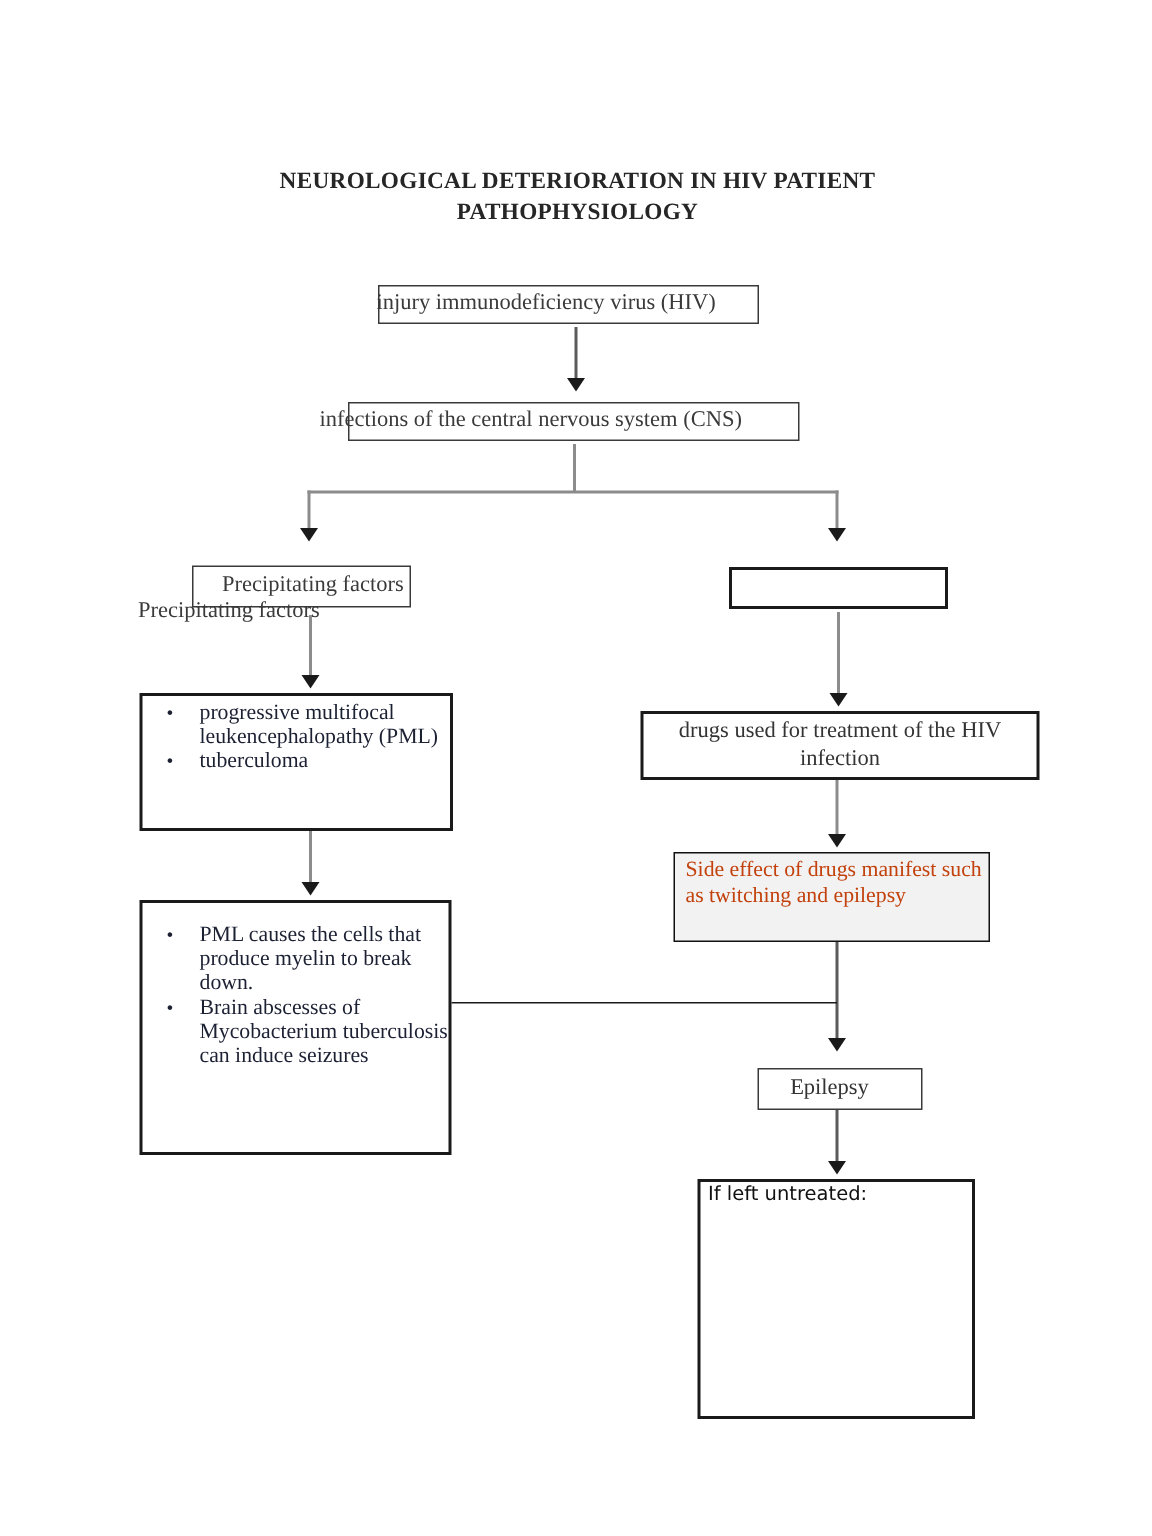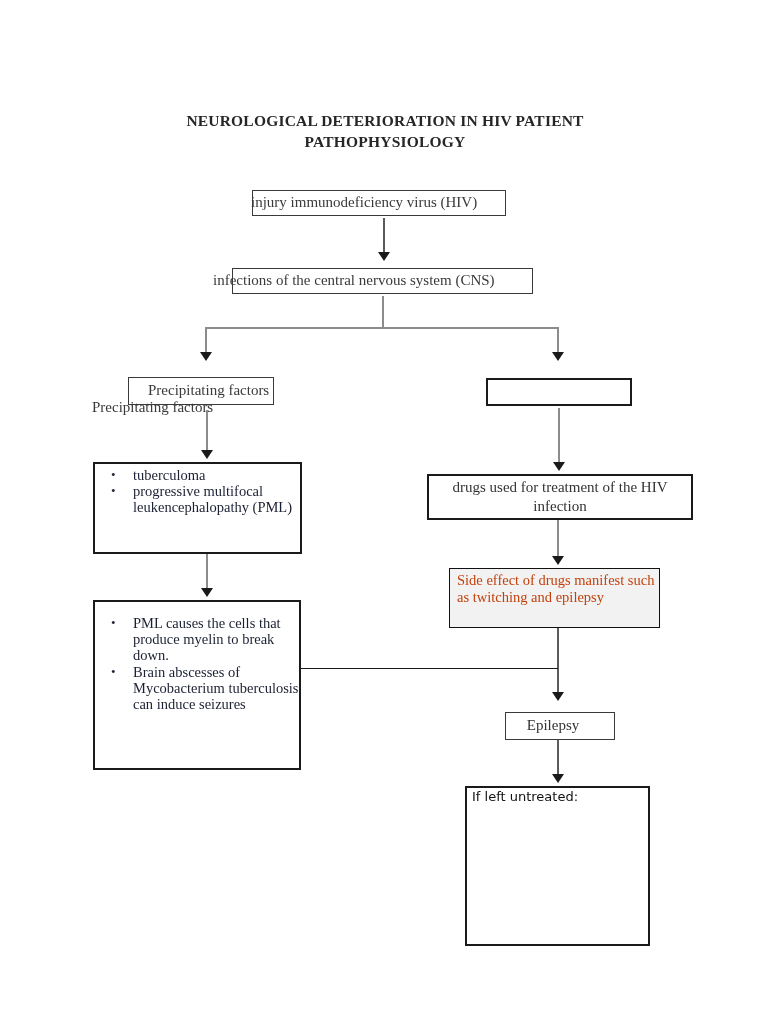--- a/index.html
+++ b/index.html
@@ -194,22 +194,22 @@
   </div>
 
   <div class="vline" style="left:206px; top:410px; height:42px;"></div>
   <div class="arrowhead" style="left:201px; top:450px;"></div>
 
   <div class="vline" style="left:558px; top:408px; height:56px;"></div>
   <div class="arrowhead" style="left:553px; top:462px;"></div>
 
   <div class="box thick" id="box-left-1"></div>
   <ul class="bullets list-serif" id="list-left-1">
+    <li>progressive multifocal leukencephalopathy (PML)</li>
     <li>tuberculoma</li>
-    <li>progressive multifocal leukencephalopathy (PML)</li>
   </ul>
 
   <div class="vline" style="left:206px; top:554px; height:36px;"></div>
   <div class="arrowhead" style="left:201px; top:588px;"></div>
 
   <div class="box thick" id="box-left-2"></div>
   <ul class="bullets list-serif" id="list-left-2">
     <li>PML causes the cells that produce myelin to break down.</li>
     <li>Brain abscesses of Mycobacterium tuberculosis can induce seizures</li>
   </ul>

